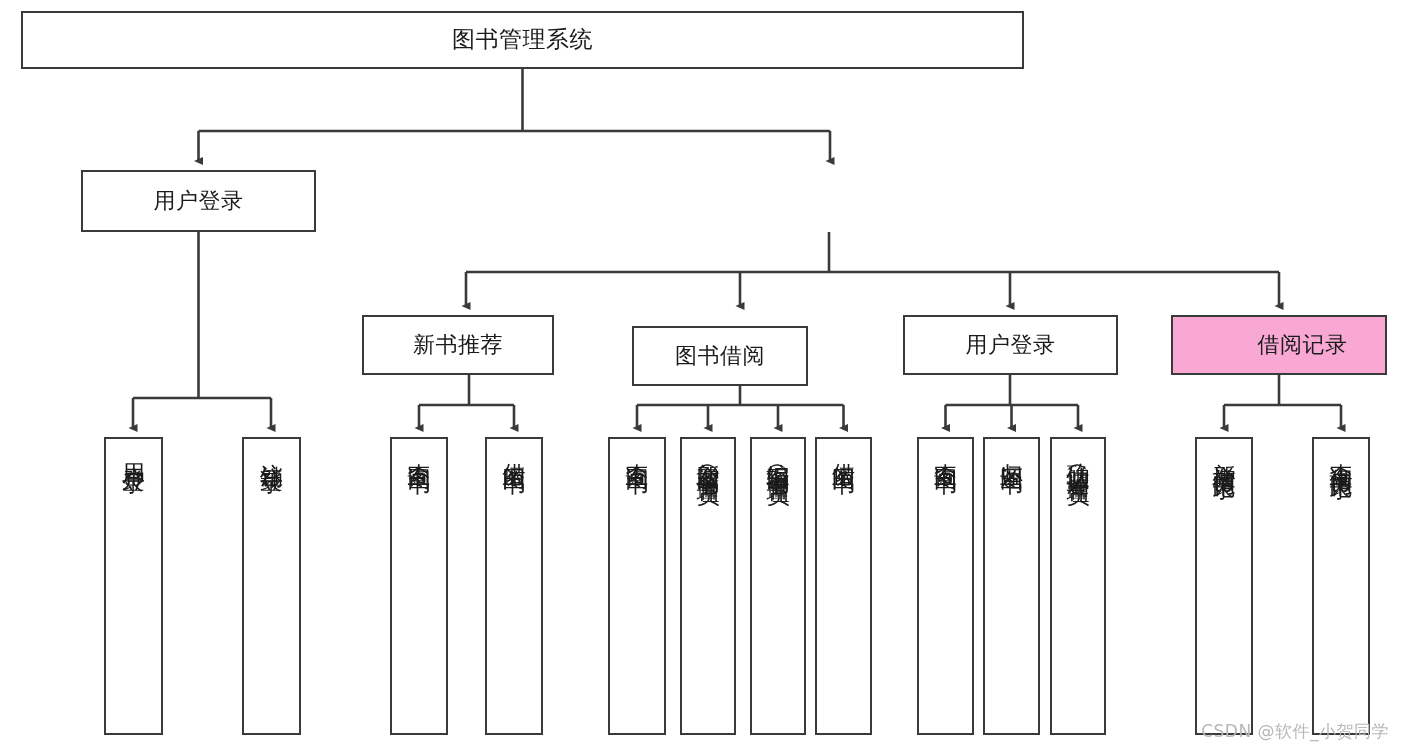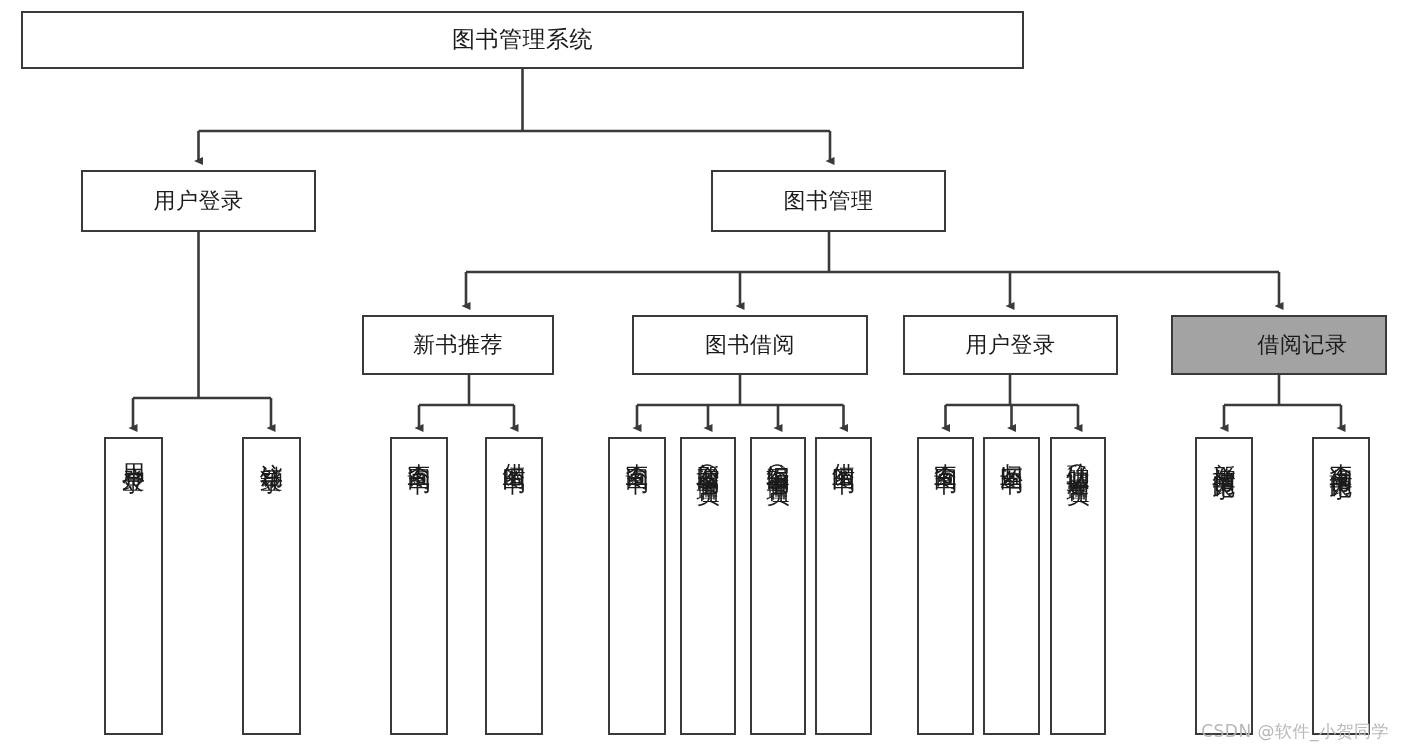--- a/index.html
+++ b/index.html
@@ -131,34 +131,31 @@
     </g>
   </svg>
 
   <div class="node horiz root" style="left: 21px; top: 11px; width: 1003px; height: 58px; border-color: rgb(58, 58, 58); background: rgb(255, 255, 255);">
     <span class="label" style="color: rgb(27, 27, 27);">图书管理系统</span>
   </div>
 
   <div class="node horiz" style="left: 81px; top: 170px; width: 235px; height: 62px; border-color: rgb(58, 58, 58); background: rgb(255, 255, 255);">
     <span class="label" style="color: rgb(27, 27, 27);">用户登录</span>
   </div>
-  <div class="node horiz" style="left: 711px; top: 170px; width: 235px; height: 62px; border-color: rgb(58, 58, 58); background: rgb(255, 255, 255);">
-    <span class="label" style="color: rgb(27, 27, 27);">图书管理</span>
-  </div>
 
   <div class="node horiz" style="left: 362px; top: 315px; width: 192px; height: 60px; border-color: rgb(58, 58, 58); background: rgb(255, 255, 255);">
     <span class="label" style="color: rgb(27, 27, 27);">新书推荐</span>
   </div>
-  <div class="node horiz" style="left: 632px; top: 315px; width: 236px; height: 60px; border-color: rgb(58, 58, 58); background: rgb(255, 255, 255);">
+  <div class="node horiz" style="left: 632px; top: 326px; width: 176px; height: 60px; border-color: rgb(58, 58, 58); background: rgb(255, 255, 255);">
     <span class="label" style="color: rgb(27, 27, 27);">图书借阅</span>
   </div>
   <div class="node horiz" style="left: 903px; top: 315px; width: 215px; height: 60px; border-color: rgb(58, 58, 58); background: rgb(255, 255, 255);">
     <span class="label" style="color: rgb(27, 27, 27);">用户登录</span>
   </div>
-  <div class="node horiz" style="left: 1171px; top: 315px; width: 216px; height: 60px; border-color: rgb(58, 58, 58); background: #a3a3a3; padding-left: 47px;">
+  <div class="node horiz" style="left: 1171px; top: 315px; width: 216px; height: 60px; border-color: rgb(58, 58, 58); background: #f9a8d4; padding-left: 47px;">
     <span class="label" style="color: rgb(27, 27, 27);">借阅记录</span>
   </div>
 
   <div class="node vert" style="left: 104px; top: 437px; width: 59px; height: 298px; border-color: rgb(58, 58, 58); background: rgb(255, 255, 255);">
     <span class="label" style="color: rgb(27, 27, 27);">用户登录</span>
   </div>
   <div class="node vert" style="left: 242px; top: 437px; width: 59px; height: 298px; border-color: rgb(58, 58, 58); background: rgb(255, 255, 255);">
     <span class="label" style="color: rgb(27, 27, 27);">注销登录</span>
   </div>
   <div class="node vert" style="left: 390px; top: 437px; width: 58px; height: 298px; border-color: rgb(58, 58, 58); background: rgb(255, 255, 255);">

